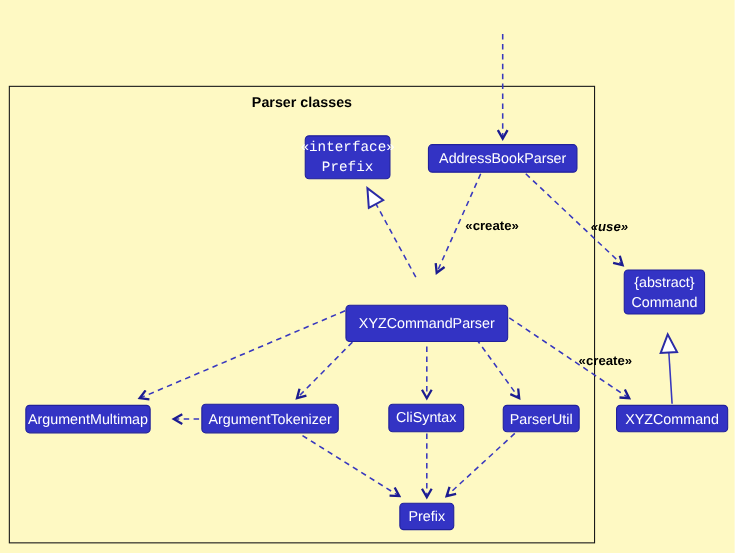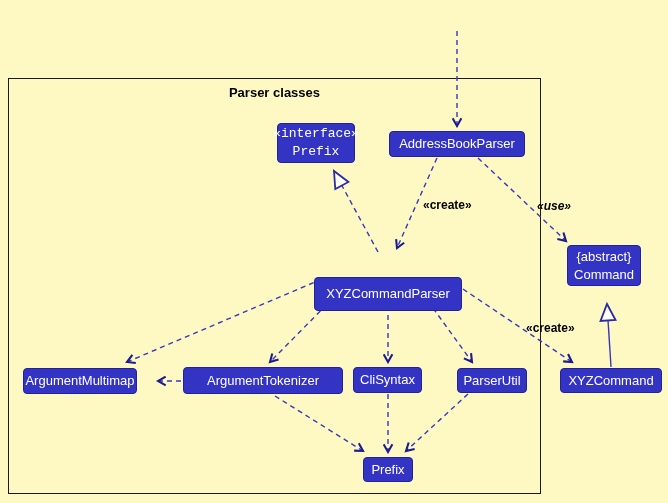--- a/index.html
+++ b/index.html
@@ -99,21 +99,21 @@
 
   <div class="node" style="left:567px;top:245px;width:74px;height:41px;">
     <span>{abstract}</span>
     <span>Command</span>
   </div>
 
   <div class="node" style="left:23px;top:368px;width:114px;height:26px;">
     <span>ArgumentMultimap</span>
   </div>
 
-  <div class="node" style="left:183px;top:367px;width:160px;height:27px;">
+  <div class="node" style="left:183px;top:367px;width:125px;height:27px;">
     <span>ArgumentTokenizer</span>
   </div>
 
   <div class="node" style="left:353px;top:367px;width:69px;height:26px;">
     <span>CliSyntax</span>
   </div>
 
   <div class="node" style="left:457px;top:368px;width:70px;height:25px;">
     <span>ParserUtil</span>
   </div>

